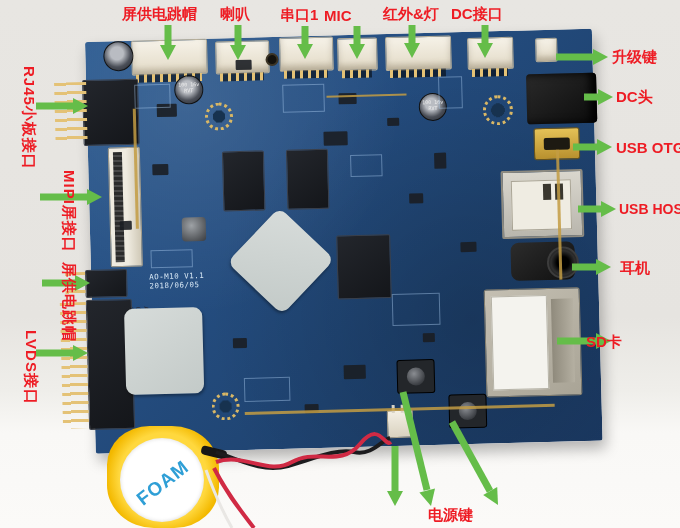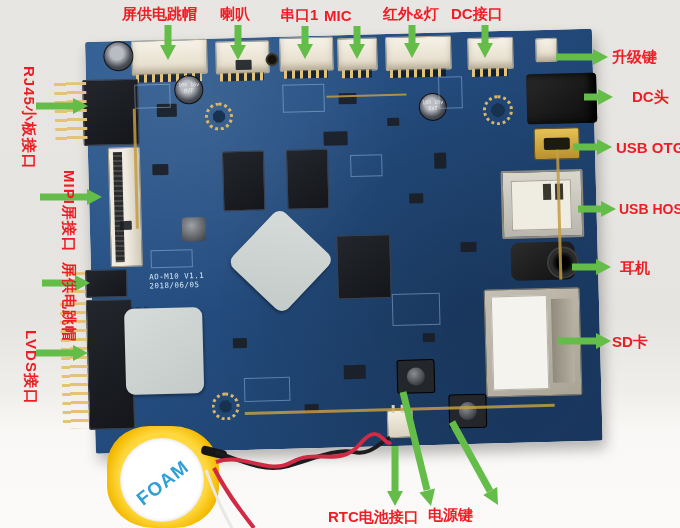--- a/index.html
+++ b/index.html
@@ -266,28 +266,27 @@
   </svg>
 
   <div class="lbl" style="left:122px;top:5px;">屏供电跳帽</div>
   <div class="lbl" style="left:220px;top:5px;">喇叭</div>
   <div class="lbl" style="left:280px;top:6px;">串口1</div>
   <div class="lbl" style="left:324px;top:7px;">MIC</div>
   <div class="lbl" style="left:383px;top:5px;">红外&amp;灯</div>
   <div class="lbl" style="left:451px;top:5px;">DC接口</div>
 
   <div class="lbl" style="left:612px;top:48px;">升级键</div>
-  <div class="lbl" style="left:616px;top:88px;margin-left:16px;">DC头</div>
+  <div class="lbl" style="left:616px;top:88px;">DC头</div>
   <div class="lbl" style="left:616px;top:139px;">USB OTG</div>
   <div class="lbl" style="left:619px;top:201px;font-size:14px;">USB HOST</div>
   <div class="lbl" style="left:620px;top:259px;">耳机</div>
-  <div class="lbl" style="left:612px;top:333px;">SD卡</div>
+  <div class="lbl" style="left:586px;top:333px;">SD卡</div>
 
   <div class="lbl vlbl" style="left:38px;top:66px;">RJ45小板接口</div>
   <div class="lbl vlbl" style="left:78px;top:170px;">MIPI屏接口</div>
   <div class="lbl vlbl" style="left:78px;top:262px;">屏供电跳帽</div>
   <div class="lbl vlbl" style="left:40px;top:330px;">LVDS接口</div>
 
-  <div class="lbl" style="left:328px;top:508px;">RTC电池接口</div>
   <div class="lbl" style="left:428px;top:506px;">电源键</div>
   <div class="lbl" style="left:492px;top:503px;margin-top:24px;">复位键</div>
 
 </div>
 
 </body></html>

